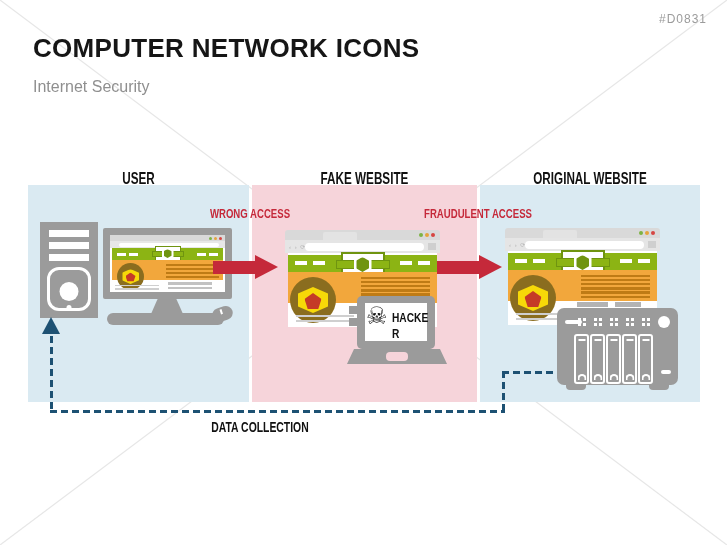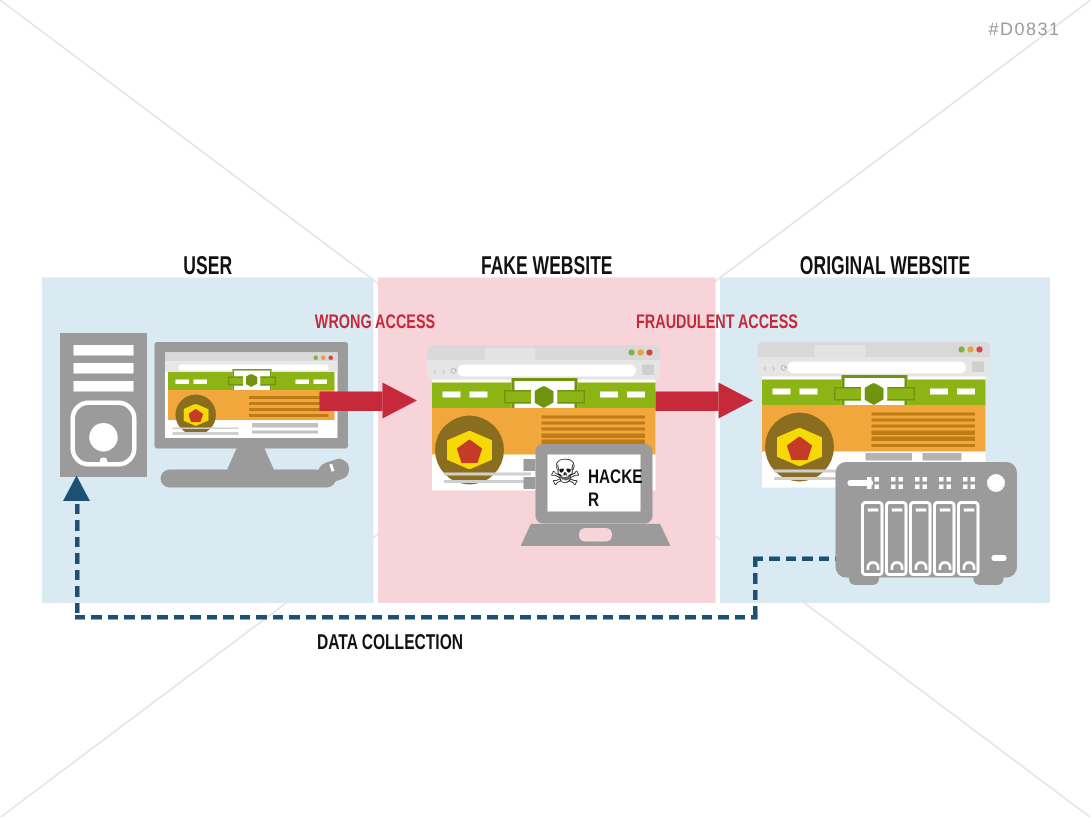--- a/index.html
+++ b/index.html
@@ -158,20 +158,22 @@
 <body>
 
 <div class="slide">
 
   <svg class="diag" width="727" height="545" viewBox="0 0 727 545">
     <line x1="0" y1="0" x2="727" y2="545" stroke="#dcdcdc" stroke-width="1.2" opacity="0.7"></line>
     <line x1="727" y1="0" x2="0" y2="545" stroke="#dcdcdc" stroke-width="1.2" opacity="0.7"></line>
   </svg>
 
   <div class="id-tag">#D0831</div>
+  <div class="title">COMPUTER NETWORK ICONS</div>
+  <div class="subtitle">Internet Security</div>
 
   <div class="panel panel-user"></div>
   <div class="panel panel-fake"></div>
   <div class="panel panel-orig"></div>
 
   <div class="cond panel-label pl-user">USER</div>
   <div class="cond panel-label pl-fake">FAKE WEBSITE</div>
   <div class="cond panel-label pl-orig">ORIGINAL WEBSITE</div>
 
   <div class="cond access-label al-wrong">WRONG ACCESS</div>

